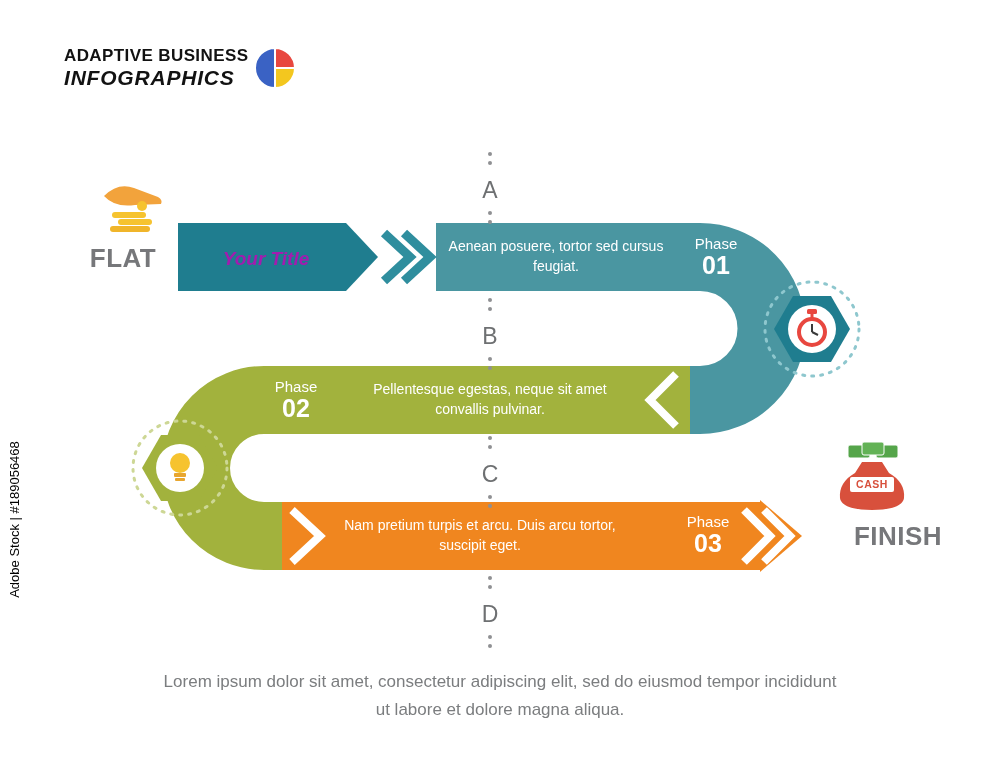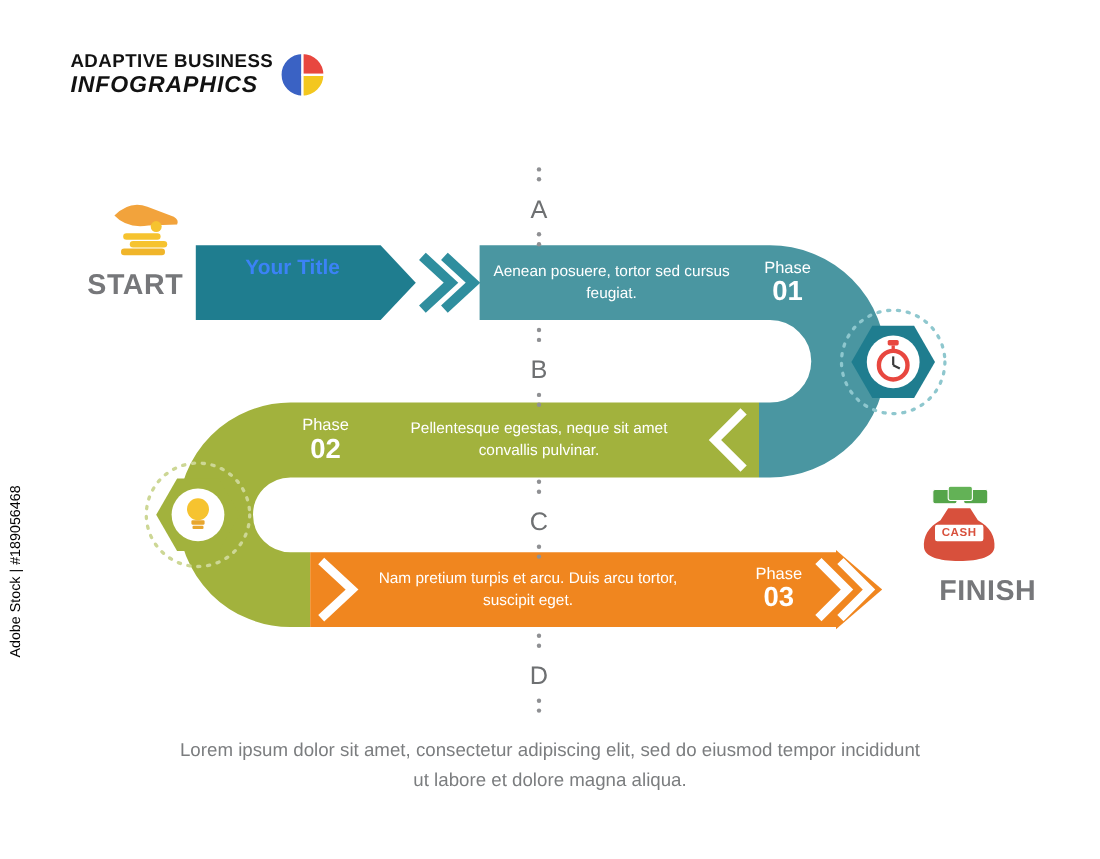--- a/index.html
+++ b/index.html
@@ -22,23 +22,23 @@
   
   .diagram { position:absolute; left:0; top:0; }
 
   
   .endpoint { position:absolute; font-size:26px; font-weight:bold; color:#76777a;
               letter-spacing:0.5px; text-align:center; }
   .start-label { left:70px; top:243px; width:106px; }
   .finish-label { left:840px; top:521px; width:116px; }
 
   
-  .title-box-text { position:absolute; left:182px; top:210px; width:168px; height:68px;
+  .title-box-text { position:absolute; left:182px; top:225px; width:168px; height:68px;
                     display:flex; align-items:center; justify-content:center;
-                    color:#3b82f6; font-size:19px; font-weight:bold; }
+                    color:#a21caf; font-size:19px; font-weight:bold;font-style:italic; }
   .band-copy { position:absolute; height:68px; display:flex; align-items:center; justify-content:center;
                color:#fff; font-size:14px; line-height:1.4; text-align:center; }
   .copy1 { left:436px; top:223px; width:240px; }
   .copy2 { left:352px; top:366px; width:276px; }
   .copy3 { left:330px; top:502px; width:300px; }
 
   .phase-block { position:absolute; width:64px; text-align:center; color:#fff; }
   .phase1 { left:684px; top:235px; }
   .phase2 { left:264px; top:378px; }
   .phase3 { left:676px; top:513px; }
@@ -133,21 +133,21 @@
     </g>
 
     <g>
       <rect x="848" y="445" width="22" height="13" rx="2" fill="#55a54a" stroke="#fff" stroke-width="1"></rect>
       <rect x="876" y="445" width="22" height="13" rx="2" fill="#55a54a" stroke="#fff" stroke-width="1"></rect>
       <rect x="862" y="442" width="22" height="13" rx="2" fill="#63b256" stroke="#fff" stroke-width="1"></rect>
       <path d="M862 462 h20 l7 11 c11 6 16 15 15 25 c-1 8 -13 12 -32 12 c-19 0 -31 -4 -32 -12 c-1 -10 4 -19 15 -25 z" fill="#d8503c"></path>
     </g>
   </svg>
 
-  <div class="endpoint start-label">START</div>
+  <div class="endpoint start-label">FLAT</div>
   <div class="endpoint finish-label">FINISH</div>
 
   <div class="title-box-text">Your Title</div>
 
   <div class="band-copy copy1">Aenean posuere, tortor sed cursus feugiat.</div>
   <div class="band-copy copy2">Pellentesque egestas, neque sit amet convallis pulvinar.</div>
   <div class="band-copy copy3">Nam pretium turpis et arcu. Duis arcu tortor, suscipit eget.</div>
 
   <div class="phase-block phase1">
     <div class="phase-word">Phase</div>

